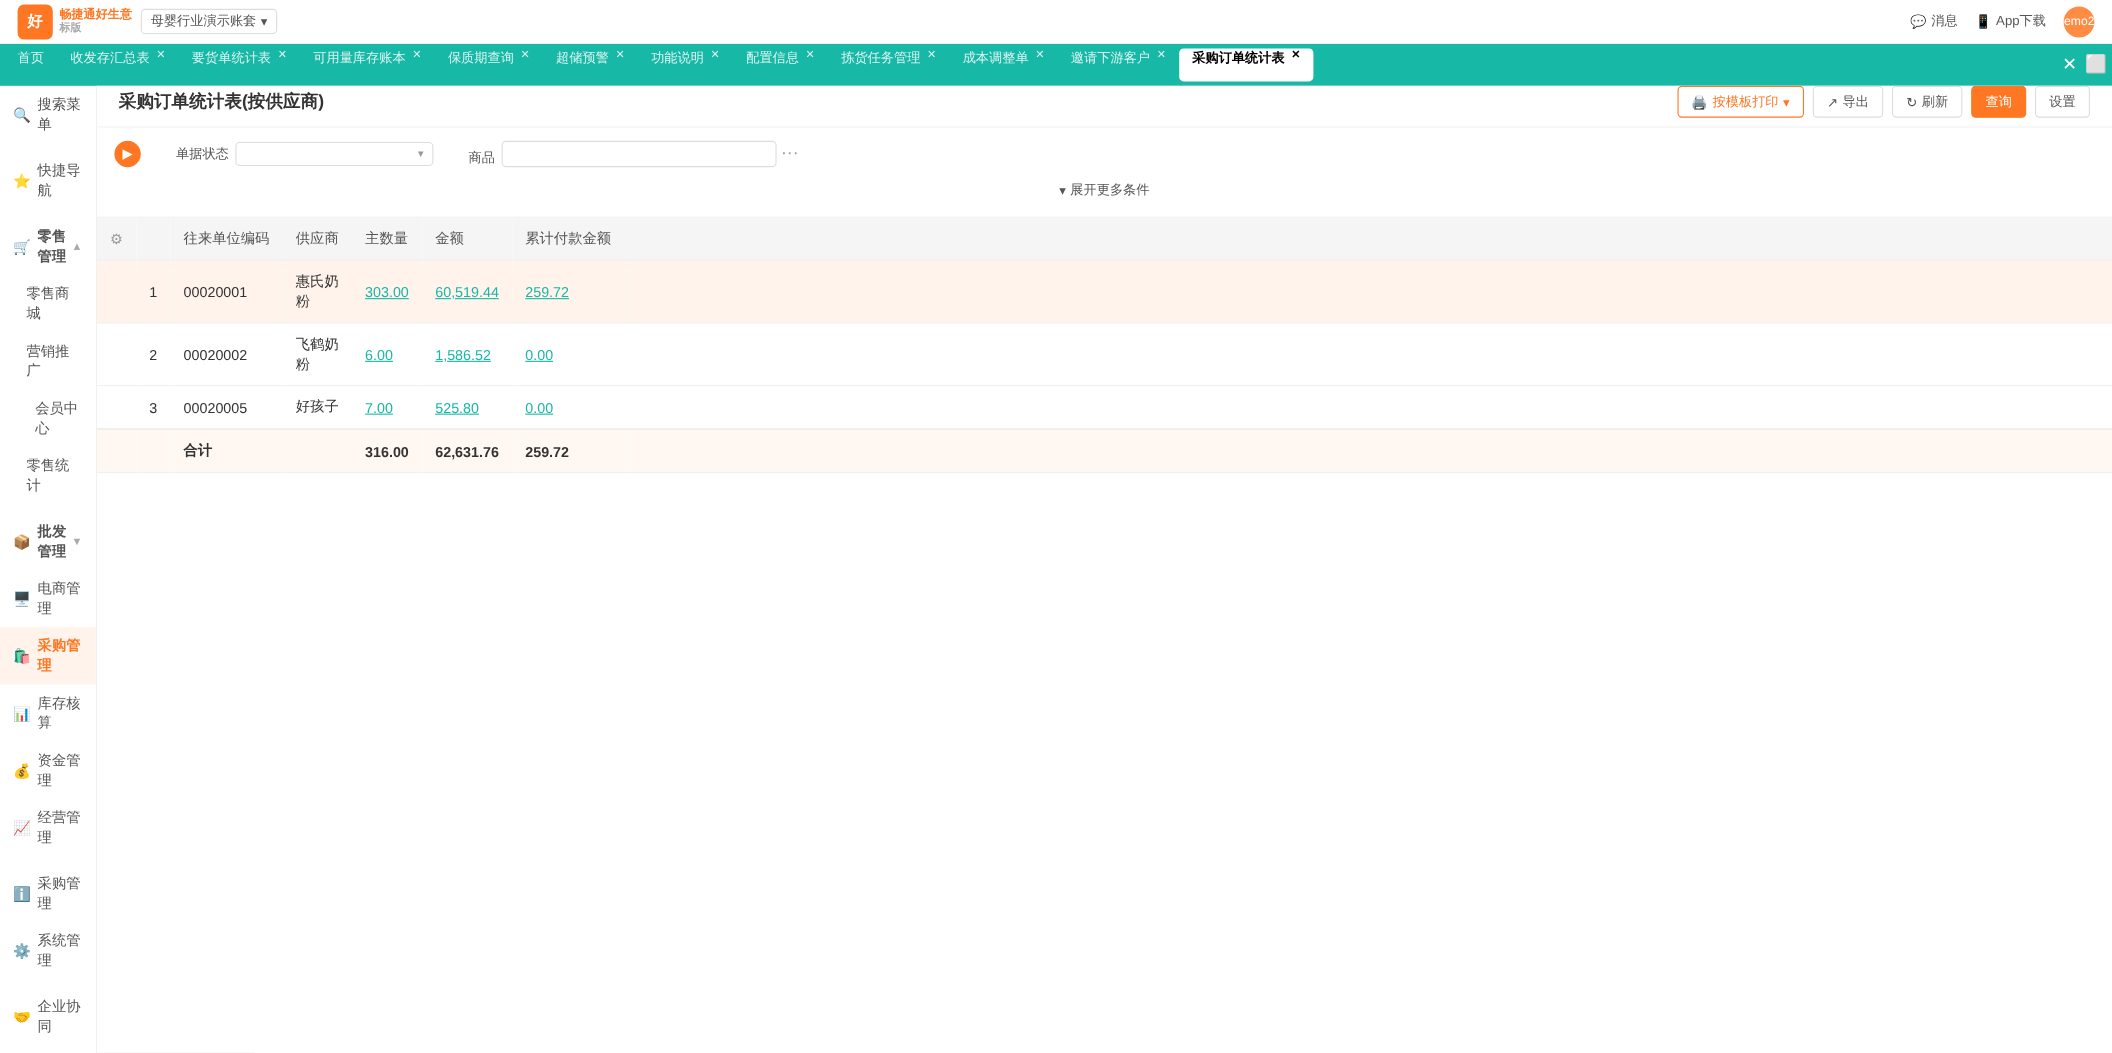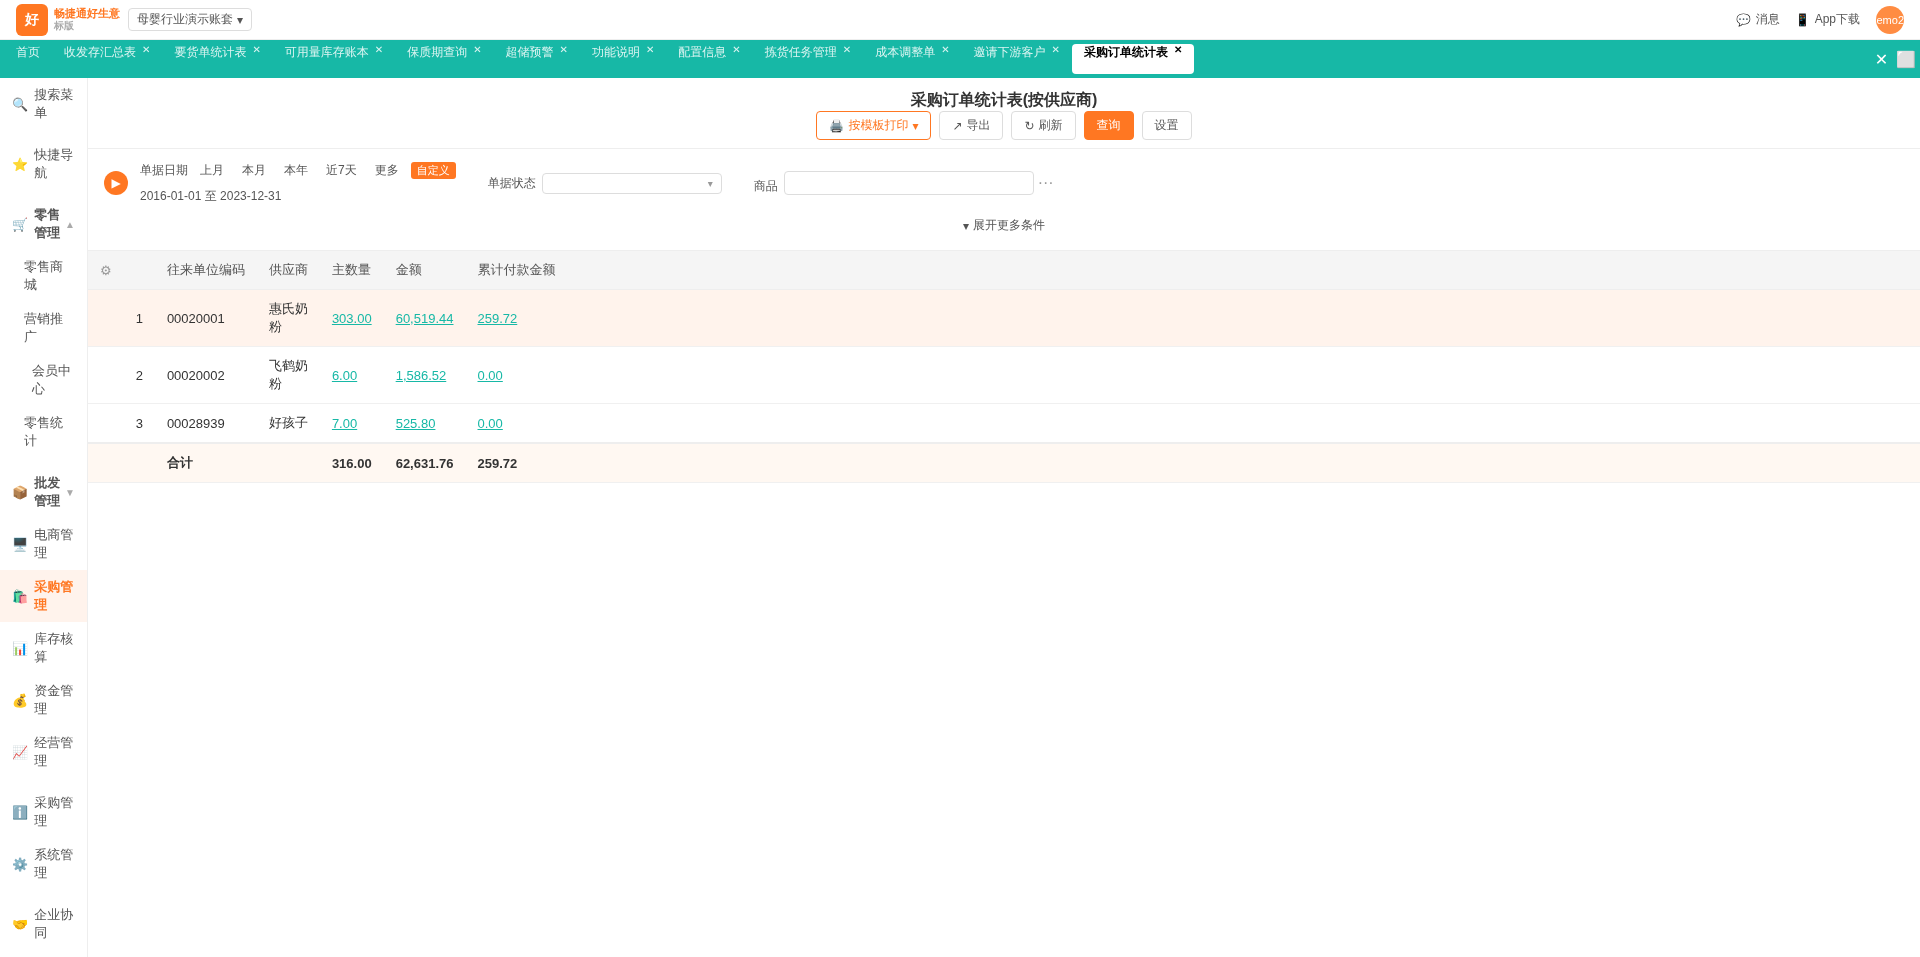--- a/index.html
+++ b/index.html
@@ -71,26 +71,25 @@
       flex: 1;
       background: #f0f2f5;
       overflow: auto;
       display: flex;
       flex-direction: column;
     }
 
     
     .page-header {
       background: #fff;
-      padding: 12px 20px 8px;
+      padding: 0 20px 8px;
       display: flex;
       align-items: center;
       justify-content: space-between;
       border-bottom: 1px solid #eee;
-      flex-direction: column;
     }
     .page-title { font-size: 16px; font-weight: bold; color: #333; }
     .page-actions { display: flex; align-items: center; gap: 8px; }
     .btn { padding: 5px 12px; border-radius: 4px; font-size: 12px; cursor: pointer; border: 1px solid #ddd; background: #fff; color: #555; display: flex; align-items: center; gap: 4px; }
     .btn-primary { background: #ff7722; color: #fff; border-color: #ff7722; }
     .btn-orange-outline { background: #fff; color: #ff7722; border-color: #ff7722; }
     .filter-row { display: flex; align-items: center; gap: 12px; flex-wrap: wrap; }
     .filter-label { color: #555; font-size: 12px; flex-shrink: 0; }
     .filter-date-shortcuts { display: flex; gap: 6px; align-items: center; }
     .date-shortcut { font-size: 12px; color: #555; cursor: pointer; padding: 1px 6px; border-radius: 3px; }
@@ -356,34 +355,20 @@
           <span>设置</span>
         </button>
       </div>
     </div>
 
     <div class="filter-panel">
       <div class="filter-row">
 
         <div class="orange-arrow-btn">▶</div>
 
-        <div style="display:flex;flex-direction:column;gap:4px;">
-          <div style="display:flex;align-items:center;gap:6px;">
-            <span class="filter-label">单据日期</span>
-            <div class="filter-date-shortcuts">
-              <span class="date-shortcut">上月</span>
-              <span class="date-shortcut">本月</span>
-              <span class="date-shortcut">本年</span>
-              <span class="date-shortcut">近7天</span>
-              <span class="date-shortcut">更多</span>
-              <span class="date-badge">自定义</span>
-            </div>
-          </div>
-          <div class="date-range">2016-01-01 至 2023-12-31</div>
-        </div>
 
         <div style="display:flex;align-items:center;gap:6px;margin-left:20px;">
           <span class="filter-label">单据状态</span>
           <div class="filter-select" style="min-width:180px;">
             <span style="color:#999;min-width:100px;"></span>
             <span class="arrow">▾</span>
           </div>
         </div>
 
         <div style="display:flex;align-items:flex-end;gap:6px;margin-left:20px;">
@@ -439,21 +424,21 @@
             <td>飞鹤奶粉</td>
             <td><a class="link-text">6.00</a></td>
             <td><a class="link-text">1,586.52</a></td>
             <td><a class="link-text">0.00</a></td>
             <td></td>
           </tr>
 
           <tr>
             <td class="settings-col"></td>
             <td class="row-num center">3</td>
-            <td>00028939</td>
+            <td>00020005</td>
             <td>好孩子</td>
             <td><a class="link-text">7.00</a></td>
             <td><a class="link-text">525.80</a></td>
             <td><a class="link-text">0.00</a></td>
             <td></td>
           </tr>
         </tbody>
         <tfoot class="table-footer">
           <tr>
             <td></td>

